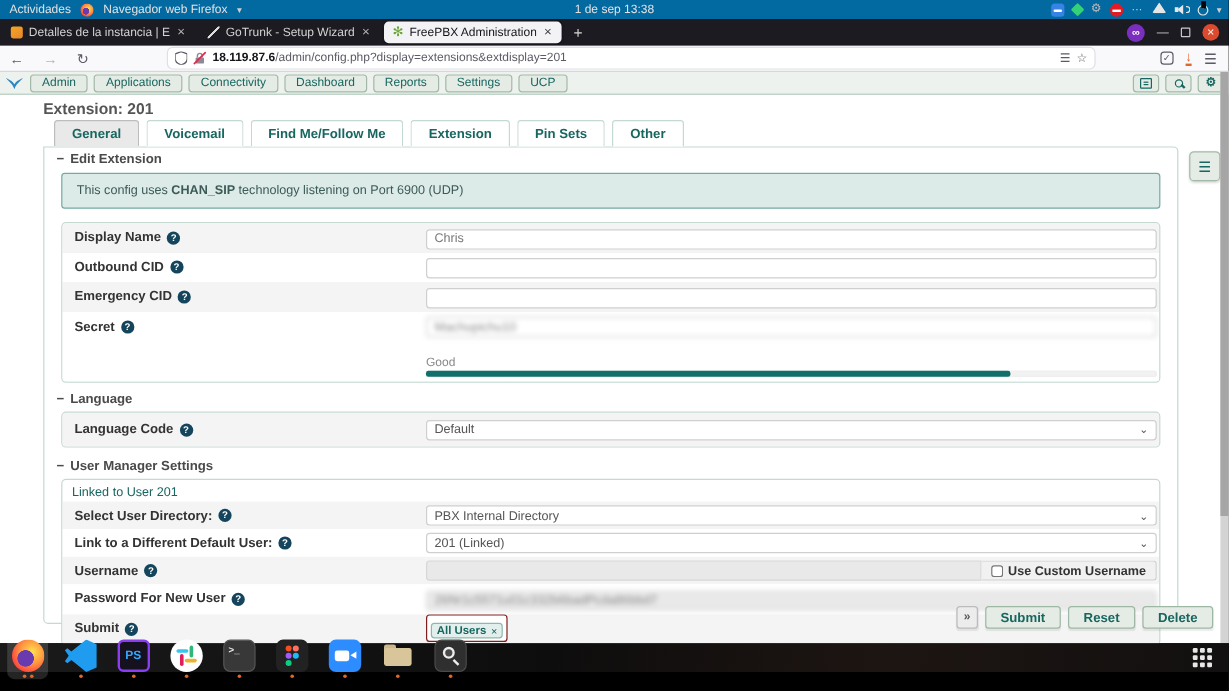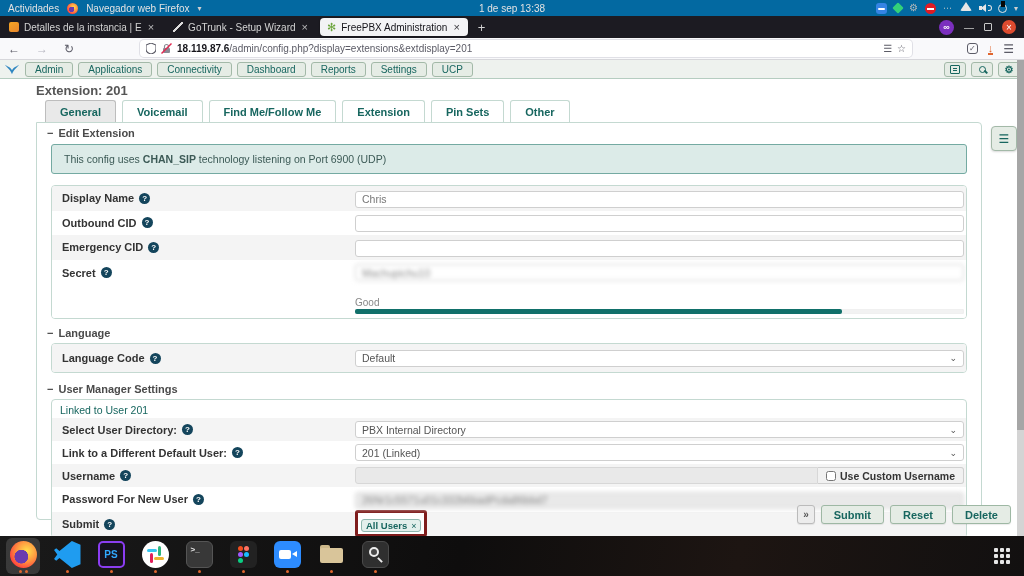--- a/index.html
+++ b/index.html
@@ -117,39 +117,39 @@
   .secret-extra { padding:0 2px 4px 0; }
   .strength-label { font-size:10px; color:#888; margin:16px 0 1px; }
   .strength-track { width:100%; height:5px; background:#f2f2f2; border-radius:2px; box-shadow:inset 0 0 1px #ddd; }
   .strength-fill { height:5px; width:80%; background:#11706a; border-radius:2px; }
   .linked-note { padding:4px 0 2px 8px; font-size:10.5px; color:#17665f; }
   .grp { display:flex; width:100%; }
   .grp .tinput { border-radius:3px 0 0 3px; }
   .addon { flex:none; display:flex; align-items:center; gap:4px; background:#f1f1f1; border:1px solid #cfcfcf;
            border-left:none; border-radius:0 3px 3px 0; padding:0 8px; font-size:10.5px; font-weight:bold; color:#333; }
   .addon input { width:10px; height:10px; }
-  .tagbox { width:100%; min-height:19px; border:3px solid #7f1d1d; border-radius:3px; padding:2px 3px; background:#fff; }
+  .tagbox { width:100%; min-height:19px; border:1px solid #7f1d1d; border-radius:3px; padding:2px 3px; background:#fff; }
   .tag { display:inline-flex; align-items:center; gap:4px; background:#e3efec; border:1px solid #8fb7af;
          border-radius:3px; padding:0 4px; font-size:9.5px; font-weight:bold; color:#17665f; height:13px; }
   .tag .x { font-weight:normal; font-size:9px; }
 
   .float-list { position:absolute; right:7px; top:66px; width:26px; height:25px; background:#e5ece5;
                 border:1px solid #a3b9a8; border-radius:4px; display:flex; align-items:center;
                 justify-content:center; color:#17665f; font-size:12px; box-shadow:0 1px 2px rgba(0,0,0,.15); }
   .vscroll { position:absolute; right:0; top:0; width:7px; height:476px; background:#d4d4d4; }
   .vthumb { position:absolute; top:0; width:7px; height:370px; background:#a6a6a6; }
 
   .actions { position:absolute; right:13px; top:445px; display:flex; align-items:center; gap:6px; }
   .abtn { height:19px; display:flex; align-items:center; padding:0 12px; background:#e5ece5;
           border:1px solid #9eb8a4; border-radius:3px; font-size:11px; font-weight:bold; color:#17665f;
           box-shadow:0 1px 1px rgba(0,0,0,.08); }
   .abtn.small { padding:0 5px; color:#555; background:#ececec; border-color:#bbb; font-size:10px; }
 
   
-  .dock { position:absolute; top:536px; left:0; right:0; height:40px;
+  .dock { position:absolute; top:536px; left:0; right:0; height:24px;
           background:linear-gradient(100deg,#1a1a1a,#0e0d0d 45%,#1d1512 72%,#121010); display:flex; align-items:center; }
   .dock-items { display:flex; align-items:flex-start; gap:10px; padding-left:6px; }
   .ditem { position:relative; width:34px; height:36px; display:flex; justify-content:center; padding-top:3px; }
   .ditem.active { background:rgba(255,255,255,.14); border-radius:6px; }
   .dots { position:absolute; bottom:1px; left:0; right:0; display:flex; justify-content:center; gap:3px; }
   .dots i { width:3px; height:3px; border-radius:50%; background:#e0662e; }
   .ic28 { width:27px; height:27px; border-radius:6px; position:relative; flex:none; }
   .ic-ff { border-radius:50%;
            background: radial-gradient(circle at 42% 58%, #6a3baf 0 30%, transparent 32%),
                        radial-gradient(circle at 62% 38%, #ffe14d 0%, #ff9640 42%, #ff3d3d 78%, #b5007f 100%); }

